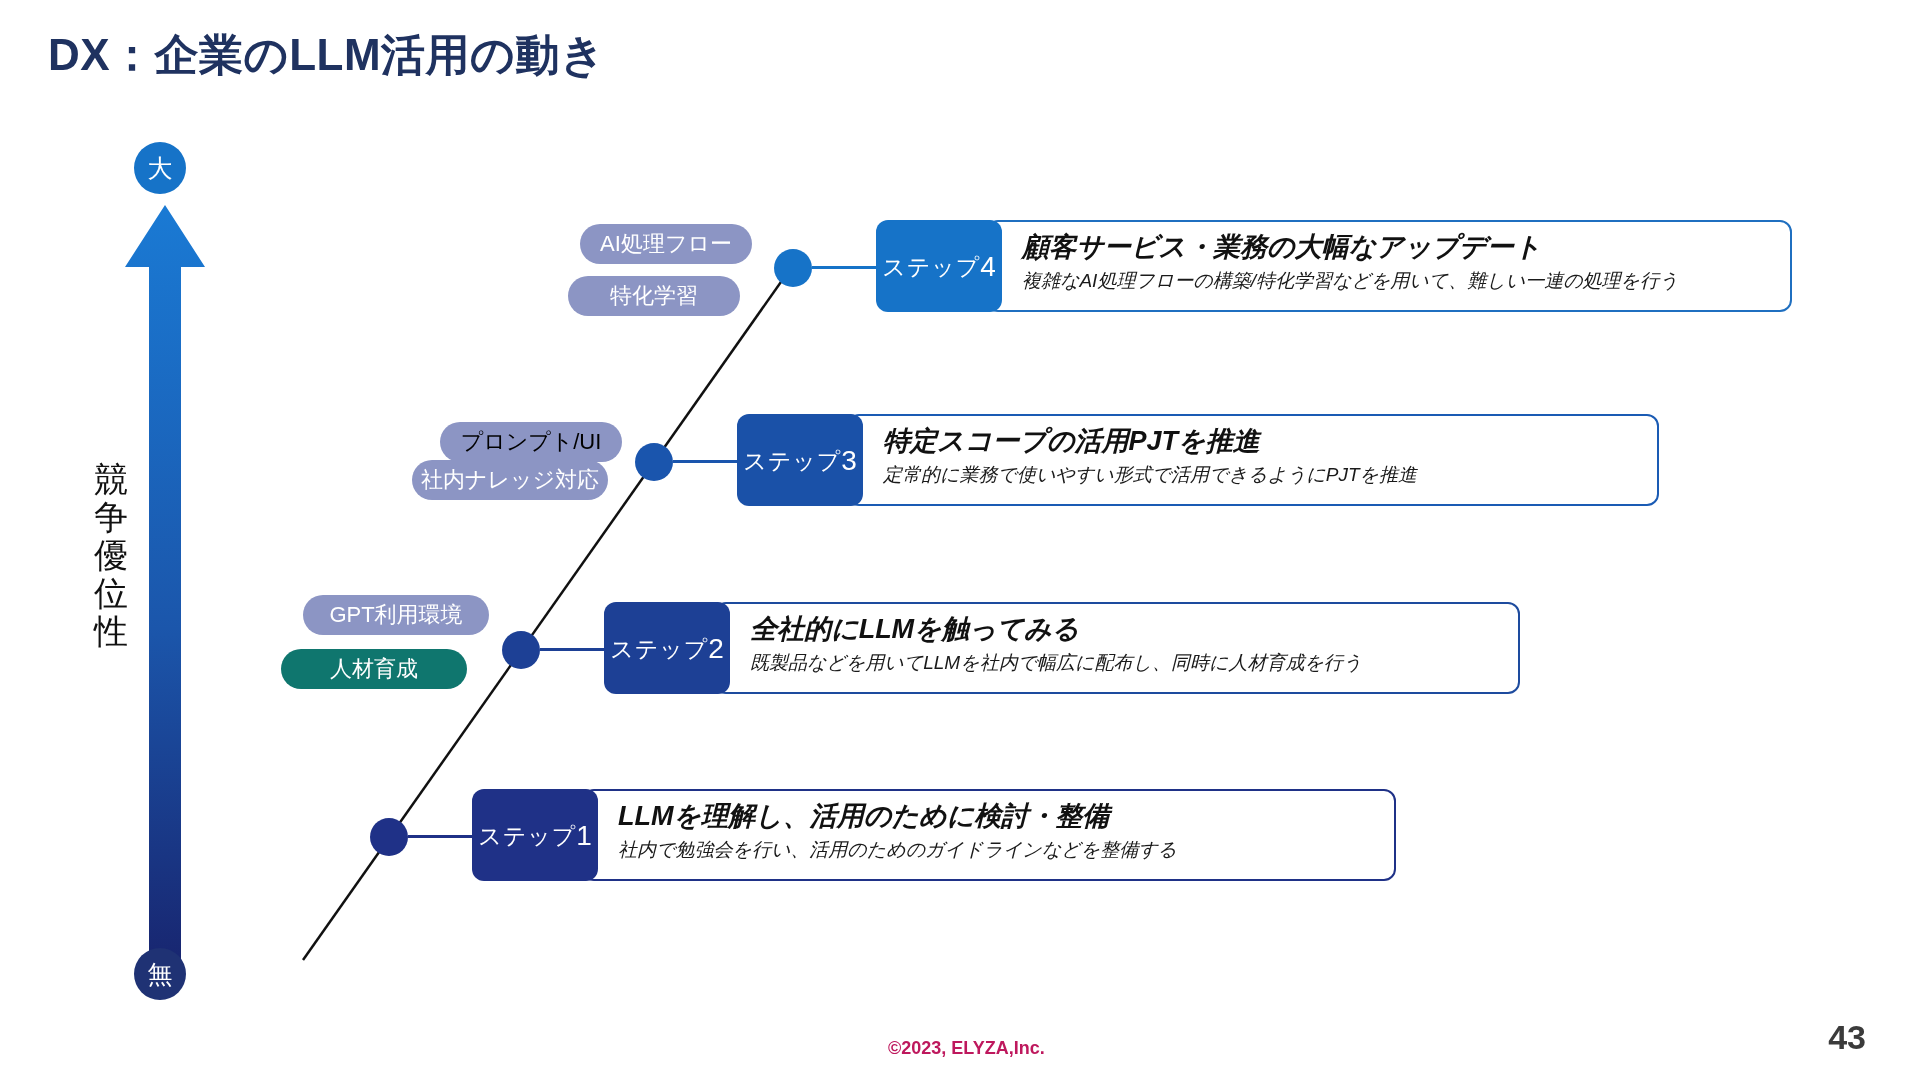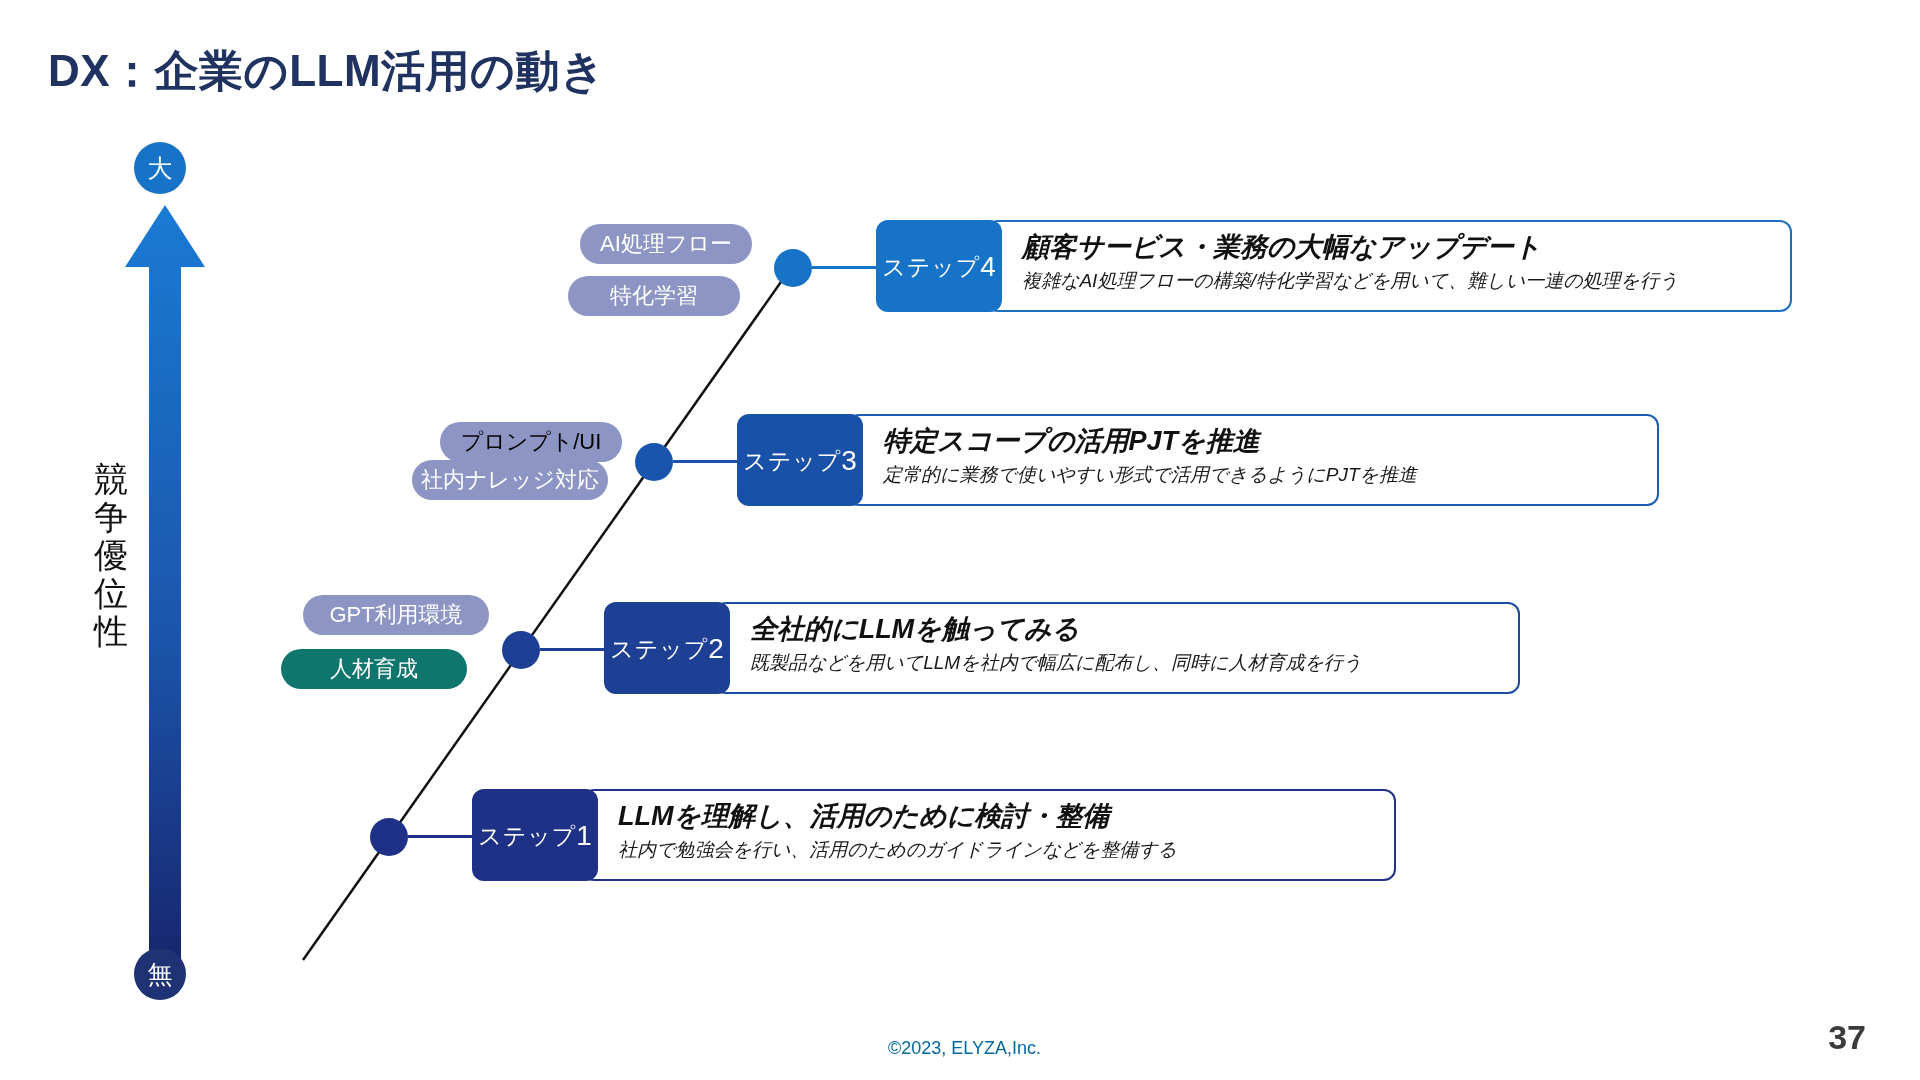--- a/index.html
+++ b/index.html
@@ -138,35 +138,36 @@
     line-height: 1.25;
     white-space: nowrap;
   }
 
   
   #footer-copyright {
     position: absolute;
     left: 888px;
     top: 1038px;
     font-size: 18px;
-    color: #0369a1;
+    color: #be185d;
+    font-weight: bold;
   }
   #page-number {
     position: absolute;
     right: 54px;
     top: 1018px;
     font-size: 34px;
     font-weight: bold;
     color: #3b3b3b;
   }
 </style>
 </head>
 <body>
 
-<div id="slide-title" style="color: rgb(31, 50, 96); margin-top: 16px;">DX：企業のLLM活用の動き</div>
+<div id="slide-title" style="color: rgb(31, 50, 96);">DX：企業のLLM活用の動き</div>
 
 <div id="axis-group">
 
   <svg id="axis-arrow" width="80" height="770" viewBox="0 0 80 770">
     <defs>
       <linearGradient id="arrowGrad" x1="0" y1="0" x2="0" y2="1">
         <stop offset="0%" stop-color="#1a7ad4"></stop>
         <stop offset="55%" stop-color="#1b56ab"></stop>
         <stop offset="100%" stop-color="#18246e"></stop>
       </linearGradient>
@@ -259,13 +260,13 @@
     <span class="step-tab-label">ステップ</span>
     <span class="step-tab-num">1</span>
   </div>
   <div class="step-body" style="border-color: rgb(31, 49, 135);">
     <div class="step-heading">LLMを理解し、活用のために検討・整備</div>
     <div class="step-desc">社内で勉強会を行い、活用のためのガイドラインなどを整備する</div>
   </div>
 </div>
 
 <div id="footer-copyright">©2023, ELYZA,Inc.</div>
-<div id="page-number">37</div>
+<div id="page-number">43</div>
 
 </body></html>

